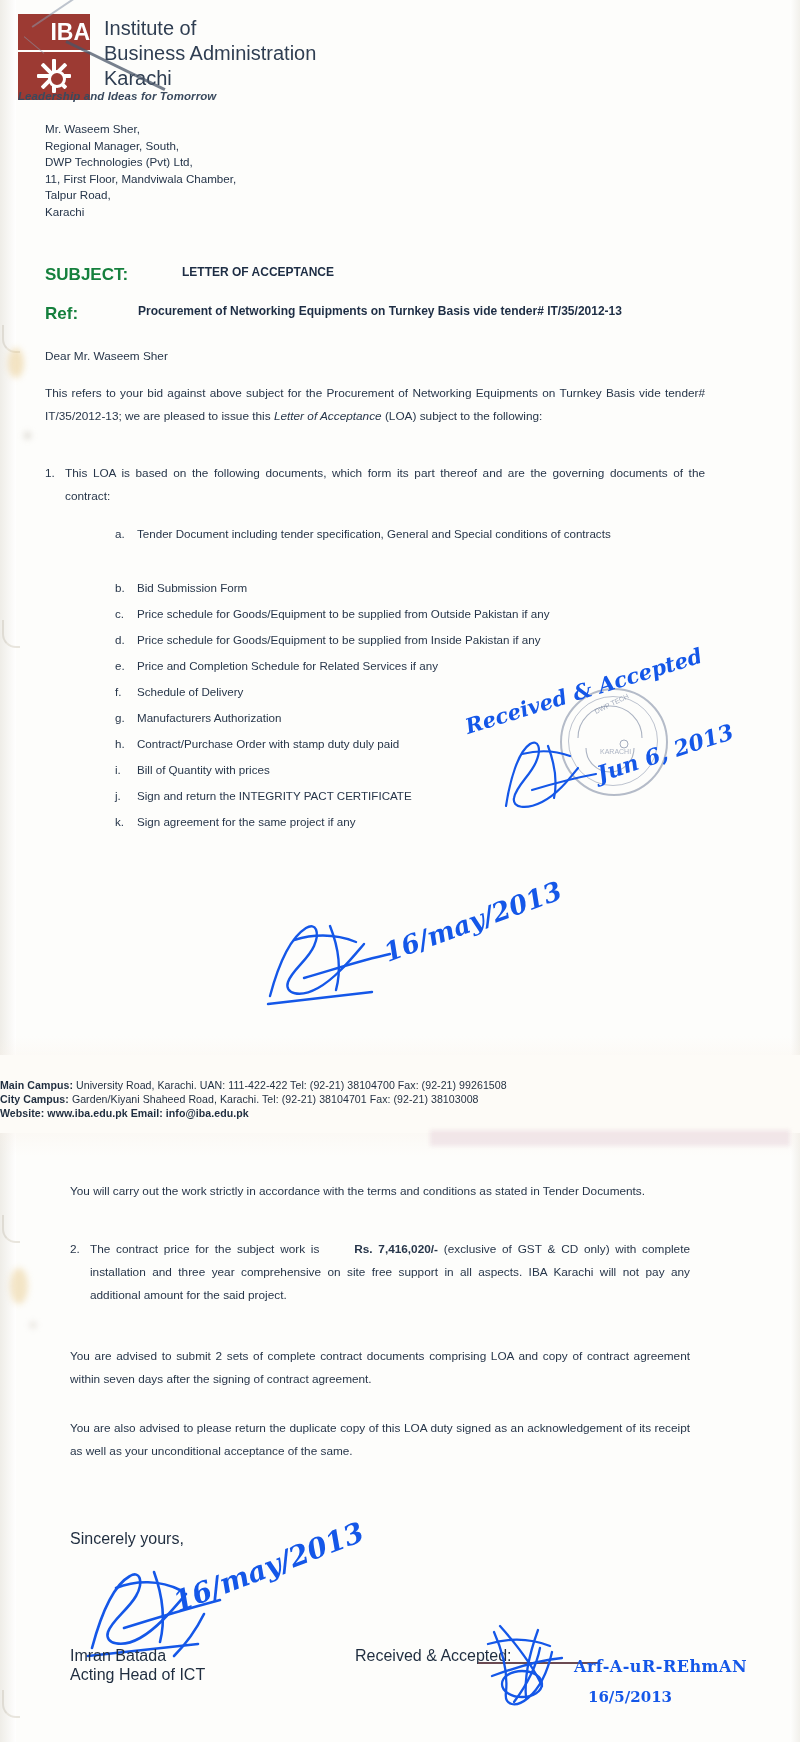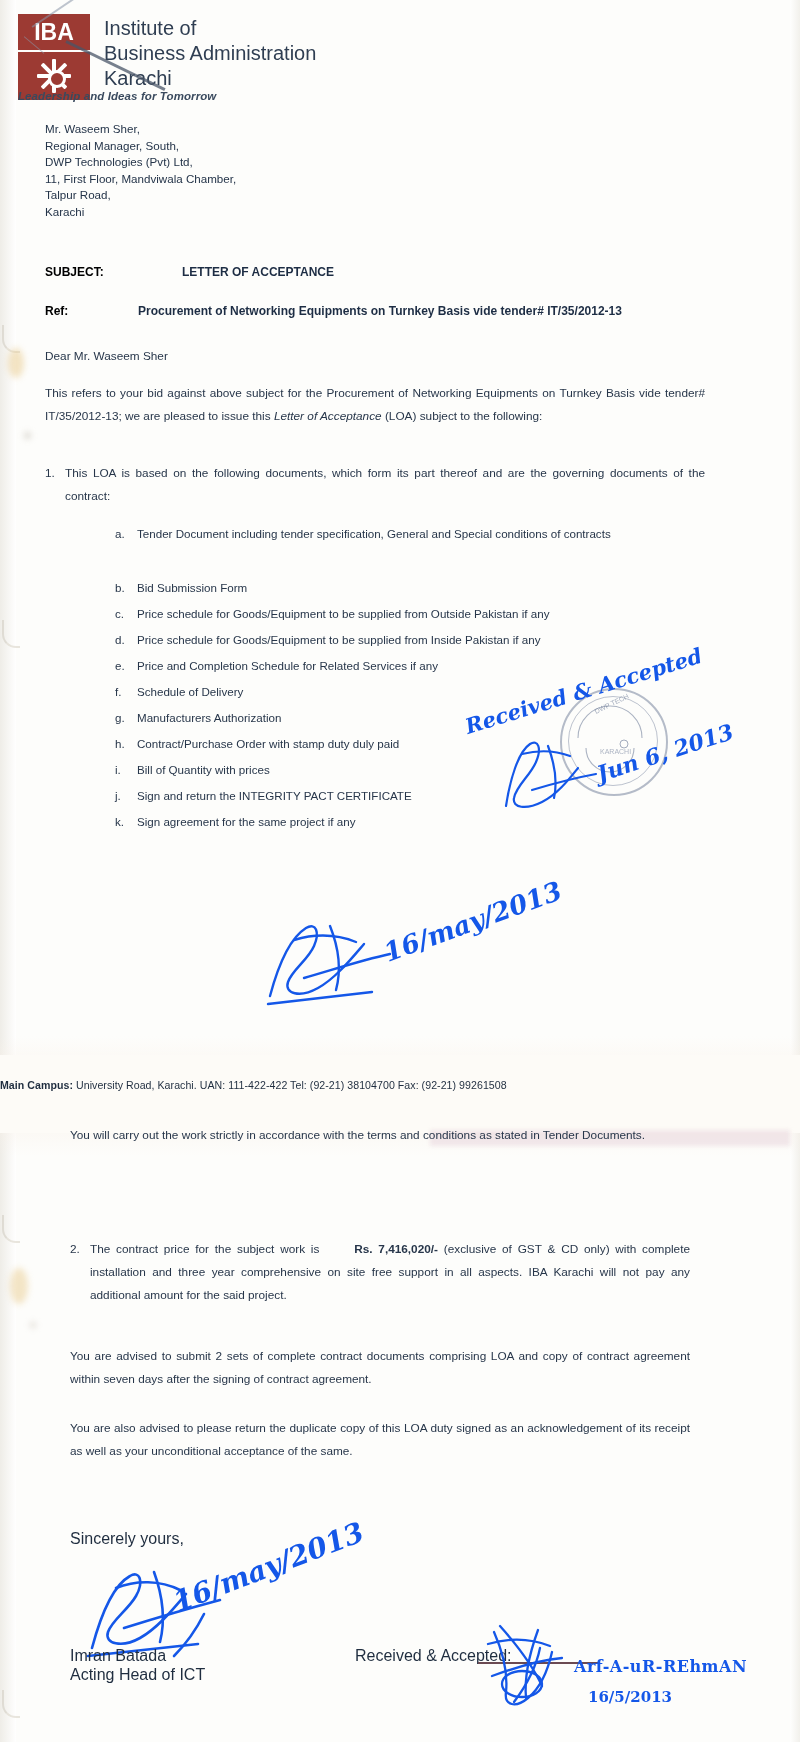--- a/index.html
+++ b/index.html
@@ -70,21 +70,21 @@
     width: 72px;
     height: 86px;
   }
   .logo-top {
     position: absolute;
     left: 0; top: 0;
     width: 72px; height: 36px;
     background: #9c3a33;
     display: flex;
     align-items: center;
-    justify-content: center;
+    justify-content: flex-end;
   }
   .logo-top .iba {
     color: #ffffff;
     font-family: "Liberation Sans", sans-serif;
     font-weight: bold;
     font-size: 23px;
     letter-spacing: 0px;
     line-height: 1;
   }
   .logo-bot {
@@ -151,23 +151,23 @@
   .addr {
     position: absolute;
     left: 45px;
     top: 121px;
     font-size: 11.6px;
     line-height: 16.6px;
     color: #243449;
   }
   .row-label {
     position: absolute;
-    font-size: 12px;
+    font-size: 17px;
     font-weight: bold;
-    color: #000000;
+    color: #15803d;
   }
   .row-value {
     position: absolute;
     font-size: 12px;
     font-weight: bold;
     color: #1d2d44;
   }
   p.para {
     position: absolute;
     margin: 0;
@@ -445,24 +445,26 @@
       <path d="M44,78 C72,70 102,60 130,54"></path>
       <path d="M8,104 C40,100 76,96 112,92"></path>
     </g>
     <text x="128" y="62" class="hand" style="font-size:26px;" transform="rotate(-20 128 62)">16/may/2013</text>
   </svg>
 </div>
 
 <div class="page-break-tint"></div>
 <div class="footer-band">
   <div class="f-line f1"><b>Main Campus:</b><span> University Road, Karachi. UAN: 111-422-422 Tel: (92-21) 38104700 Fax: (92-21) 99261508</span></div>
+  <div class="f-line f2"><b>City Campus:</b><span> Garden/Kiyani Shaheed Road, Karachi. Tel: (92-21) 38104701 Fax: (92-21) 38103008</span></div>
+  <div class="f-line f3">Website: www.iba.edu.pk   Email: info@iba.edu.pk</div>
 </div>
 <div class="pink-wash"></div>
 
-<p class="para" style="left:70px;top:1124px;width:620px;">You will carry out the work strictly in accordance with the terms and conditions as stated in Tender Documents.</p>
+<p class="para" style="left:70px;top:1180px;width:620px;">You will carry out the work strictly in accordance with the terms and conditions as stated in Tender Documents.</p>
 
 <div class="num-item" style="left:70px;top:1238px;width:620px;">
   <span class="marker">2.</span>
   <span class="txt"><span>The contract price for the subject work is </span><b class="bd">Rs. 7,416,020/-</b><span> (exclusive of GST &amp; CD only) with complete installation and three year comprehensive on site free support in all aspects. IBA Karachi will not pay any additional amount for the said project.</span></span>
 </div>
 
 <p class="para" style="left:70px;top:1345px;width:620px;">You are advised to submit 2 sets of complete contract documents comprising LOA and copy of contract agreement within seven days after the signing of contract agreement.</p>
 
 <p class="para" style="left:70px;top:1417px;width:620px;">You are also advised to please return the duplicate copy of this LOA duty signed as an acknowledgement of its receipt as well as your unconditional acceptance of the same.</p>
 

